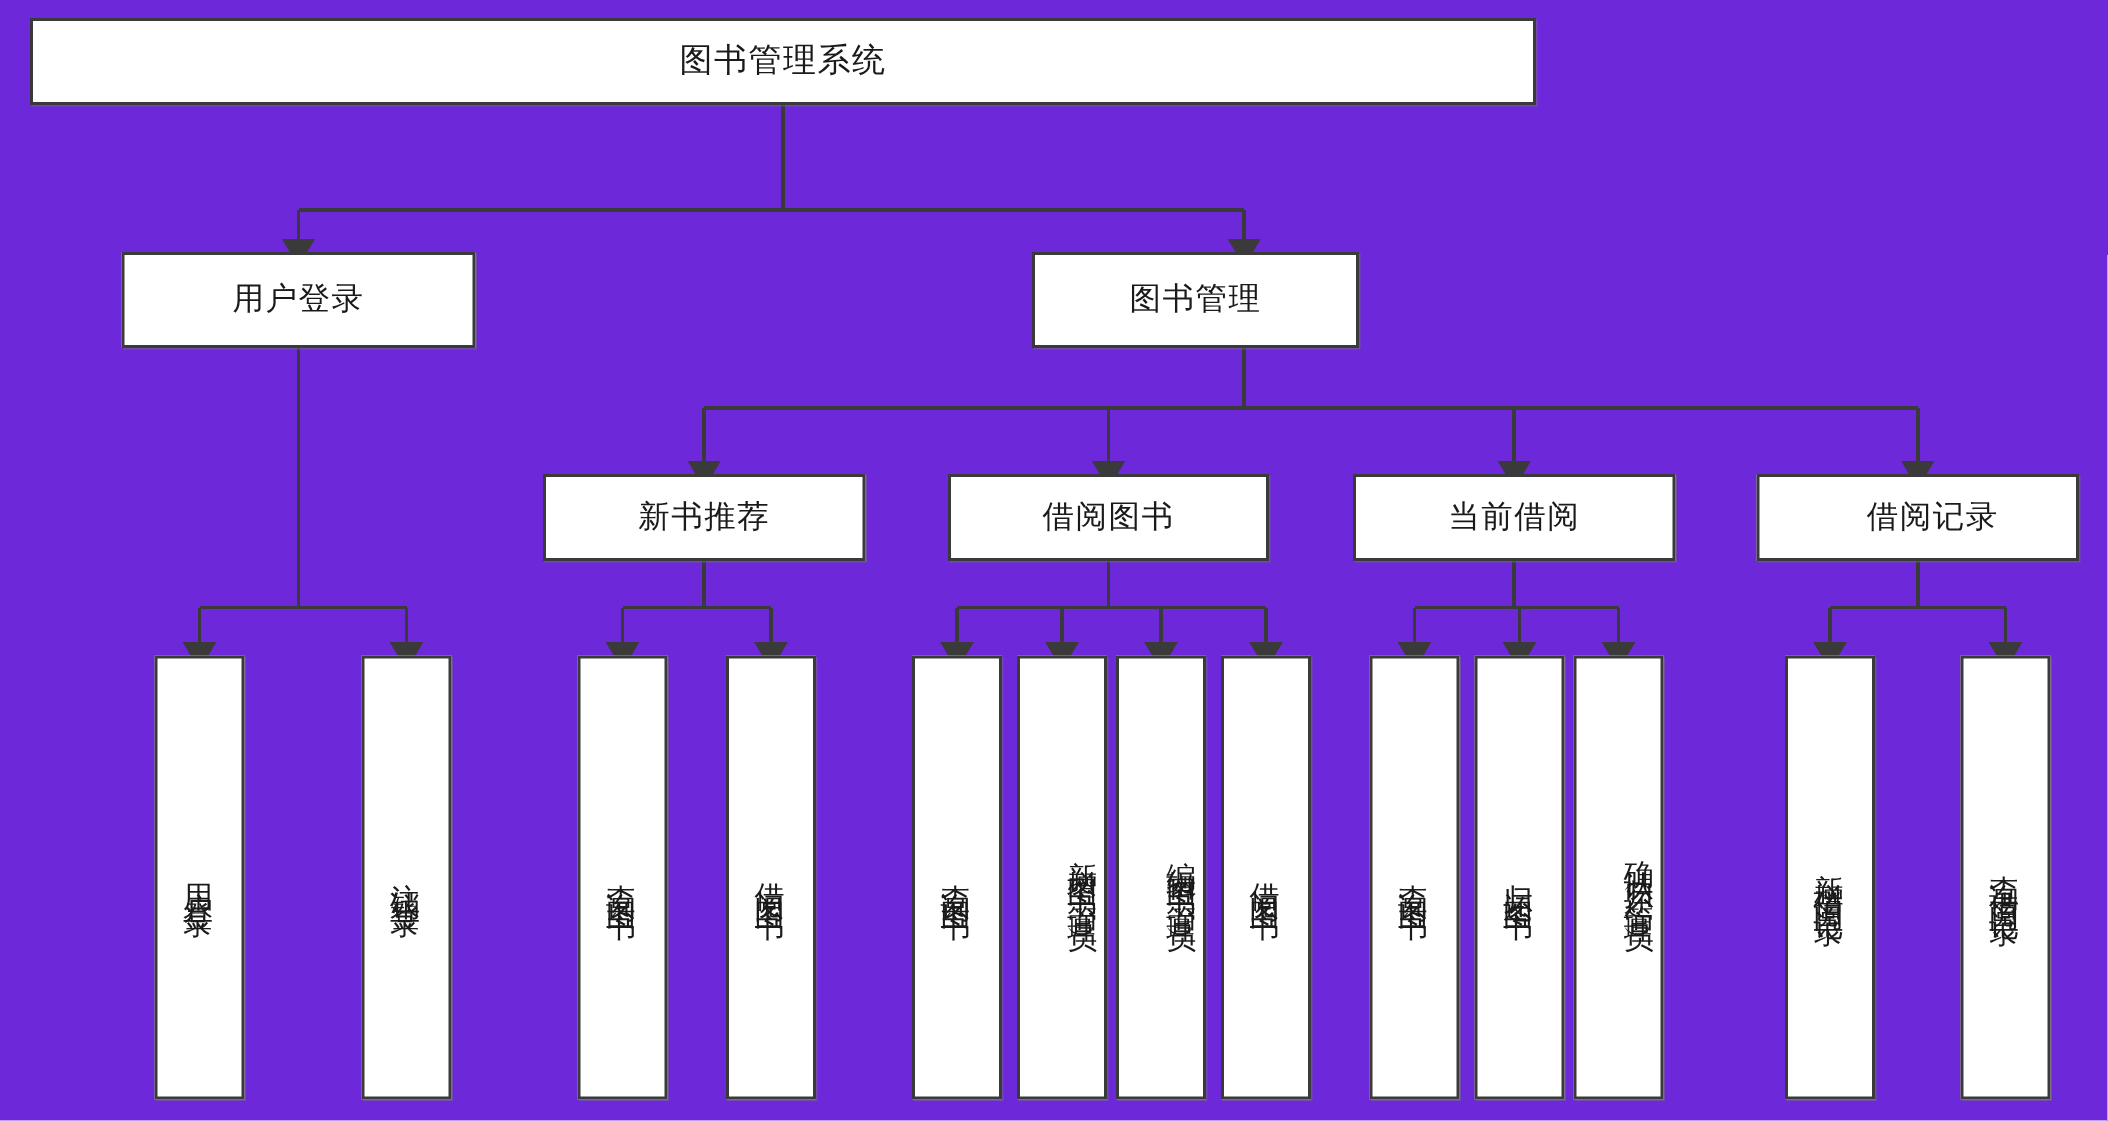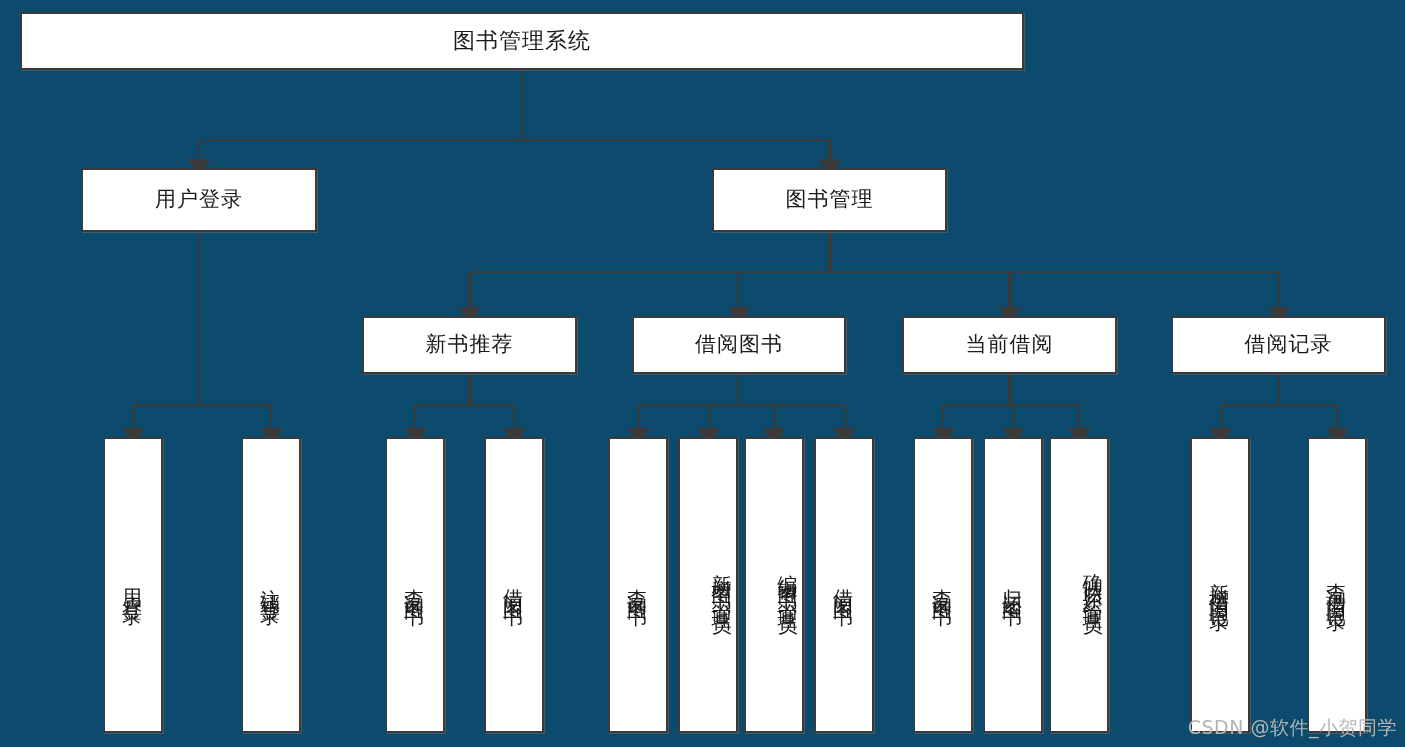--- a/index.html
+++ b/index.html
@@ -8,21 +8,21 @@
     padding: 0;
     background: #ffffff;
   }
   body {
     font-family: "DejaVu Sans", "Liberation Sans", sans-serif;
   }
   #diagram-root {
     position: relative;
     width: 1405px;
     height: 747px;
-    background: #0c4a6e;
+    background: #6d28d9;
     overflow: hidden;
   }
   svg.connectors {
     position: absolute;
     left: 0;
     top: 0;
     width: 1405px;
     height: 747px;
     pointer-events: none;
   }
@@ -126,21 +126,21 @@
       </g>
   </svg>
 
   <div id="node-layer">
       <div class="node h-node root-node" style="left: 20px; top: 12px; width: 1004px; height: 58px;">
         <span class="node-label">图书管理系统</span>
       </div>
       <div class="node h-node " style="left: 81px; top: 168px; width: 236px; height: 64px;">
         <span class="node-label">用户登录</span>
       </div>
-      <div class="node h-node " style="left: 712px; top: 168px; width: 235px; height: 64px;">
+      <div class="node h-node " style="left: 688px; top: 168px; width: 218px; height: 64px;">
         <span class="node-label">图书管理</span>
       </div>
       <div class="node h-node " style="left: 362px; top: 316px; width: 215px; height: 58px;">
         <span class="node-label">新书推荐</span>
       </div>
       <div class="node h-node " style="left: 632px; top: 316px; width: 214px; height: 58px;">
         <span class="node-label">借阅图书</span>
       </div>
       <div class="node h-node " style="left: 902px; top: 316px; width: 215px; height: 58px; text-align: right;">
         <span class="node-label">当前借阅</span>
@@ -182,14 +182,13 @@
         <span class="node-label">确认归还（管理员）</span>
       </div>
       <div class="node v-node " style="left: 1190px; top: 437px; width: 60px; height: 296px;">
         <span class="node-label">新增借阅记录</span>
       </div>
       <div class="node v-node " style="left: 1307px; top: 437px; width: 60px; height: 296px;">
         <span class="node-label">查询借阅记录</span>
       </div>
     </div>
 
-  <div class="watermark">CSDN @软件_小贺同学</div>
 </div>
 
 </body></html>

